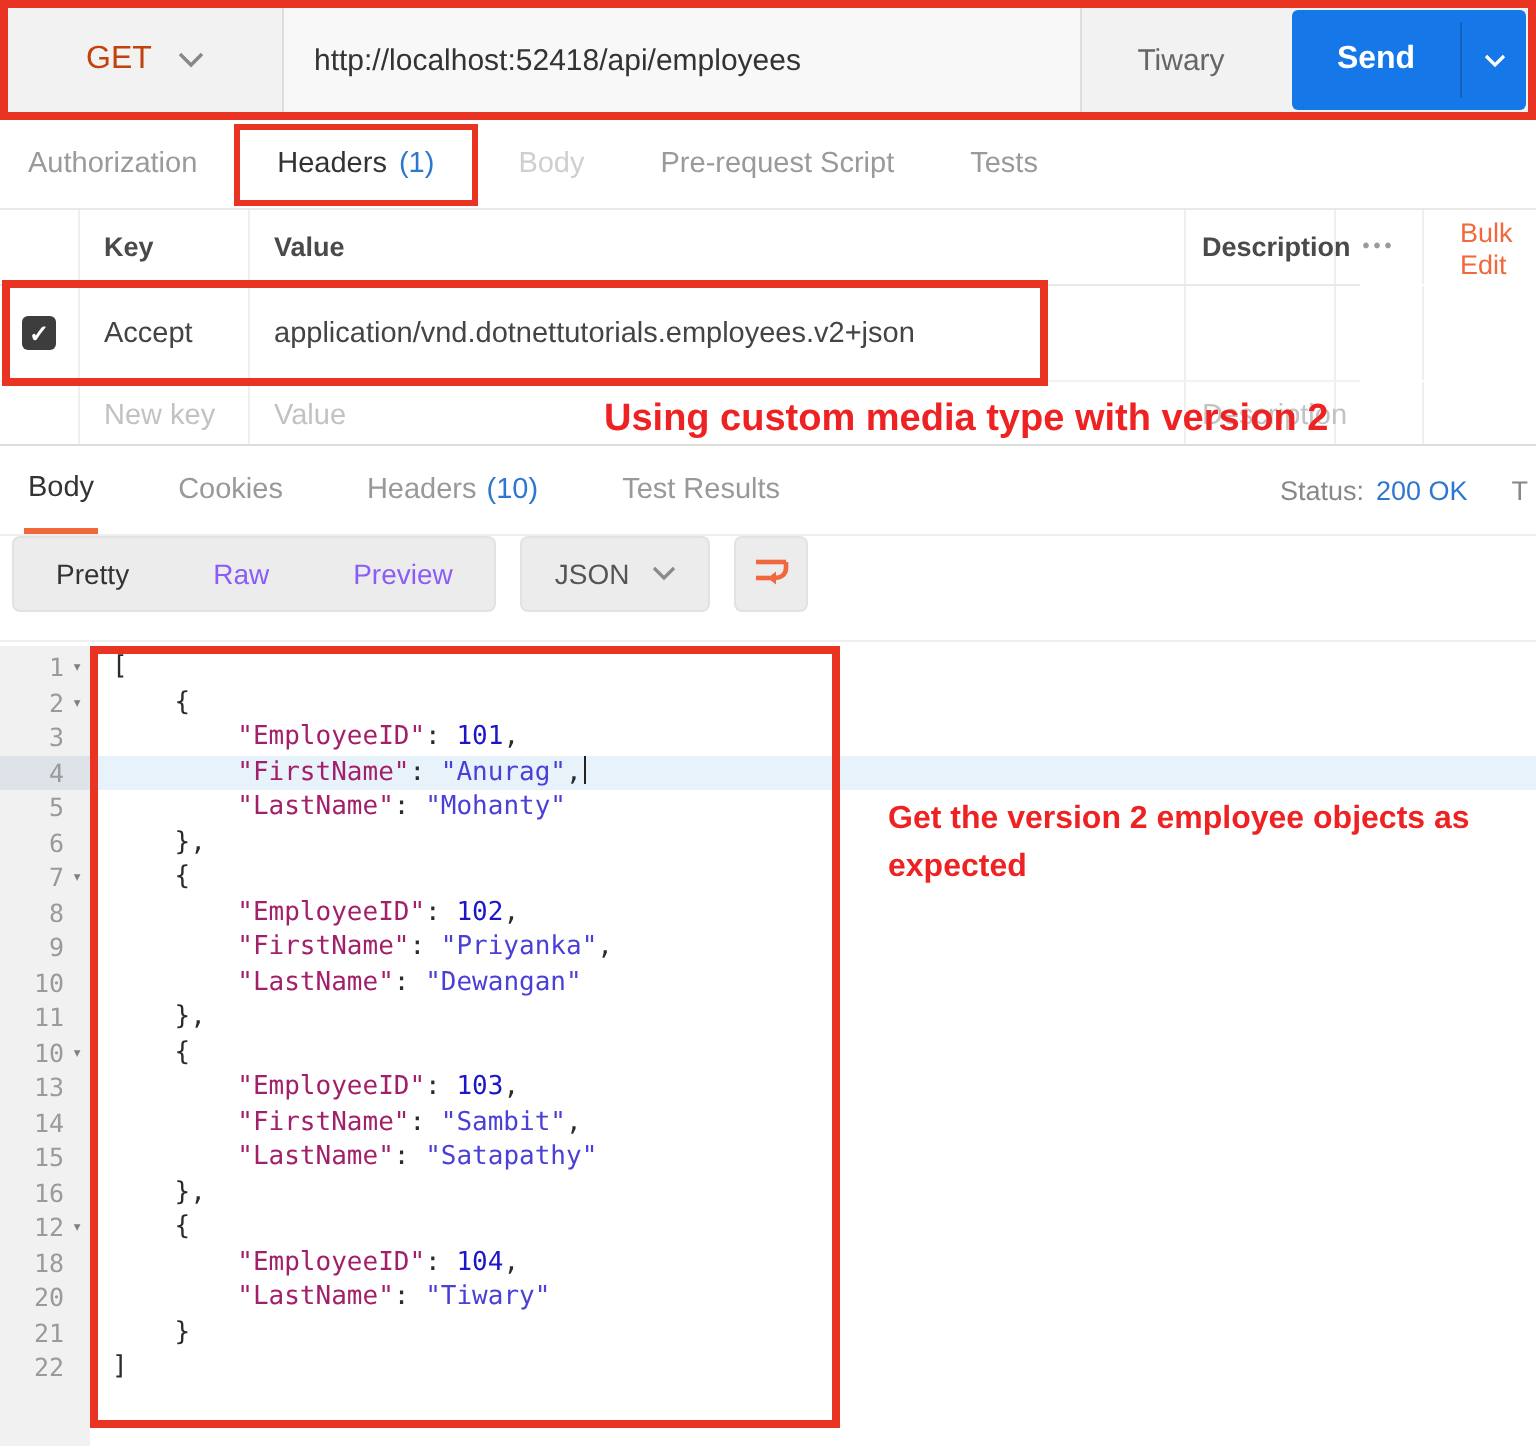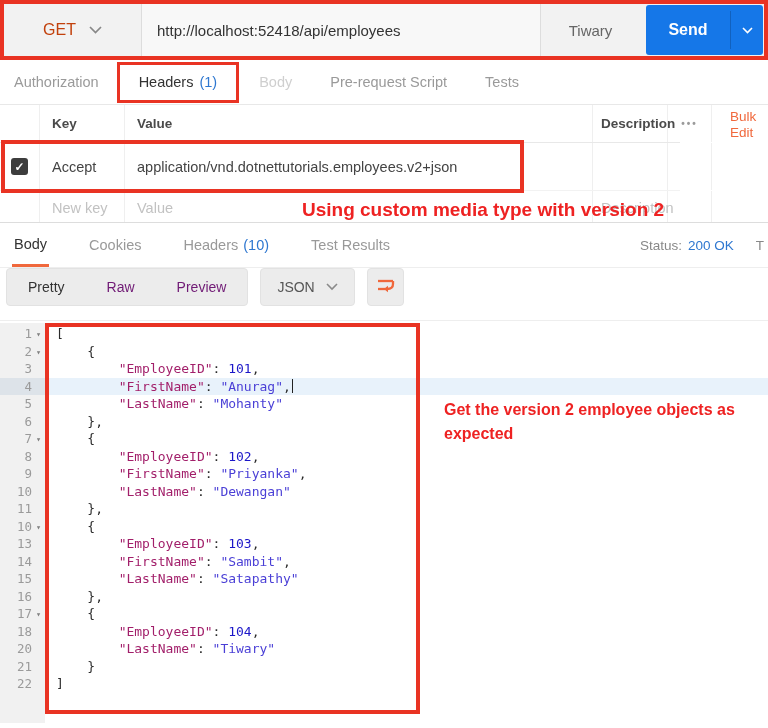--- a/index.html
+++ b/index.html
@@ -77,21 +77,21 @@
   .status-area{ margin-left:auto; display:flex; align-items:center; gap:6px;
     font-size:13.5px; color:#888; }
   .status-area .val{ color:var(--blue-link); }
   .status-area .tcut{ margin-left:16px; }
 
   
   .resp-toolbar{ position:absolute; left:0; top:268px; width:768px; height:52px;
     display:flex; padding-left:6px; gap:12px; background:#fff; }
   .view-toggle{ display:flex; align-items:center; height:38px; background:#ececec;
     border:1px solid #e2e2e2; border-radius:4px; }
-  .vt{ padding:0 21px; font-size:14px; color:#701a75; cursor:pointer; }
+  .vt{ padding:0 21px; font-size:14px; color:#8b5cf6; cursor:pointer; }
   .vt.active{ color:#333; }
   .format-dd{ height:38px; background:#ececec; border:1px solid #e2e2e2; border-radius:4px;
     display:flex; align-items:center; gap:11px; padding:0 16px; color:#555; font-size:14px;
     cursor:pointer; }
   .wrap-btn{ width:37px; height:38px; background:#ececec; border:1px solid #e2e2e2;
     border-radius:4px; display:flex; align-items:center; justify-content:center; cursor:pointer; }
 
   
   .code-area{ position:absolute; left:0; top:320px; width:768px; height:408px;
     border-top:1px solid #eee; font-family:"DejaVu Sans Mono", monospace; font-size:13px; }
@@ -257,21 +257,21 @@
       <div class="cl"><span class="gut"><span>7</span><span class="arrow">▾</span></span><span class="txt"><span class="jp">    {</span></span></div>
       <div class="cl"><span class="gut"><span>8</span><span class="arrow"></span></span><span class="txt"><span class="jp">        </span><span class="jk">"EmployeeID"</span><span class="jp">: </span><span class="jn">102</span><span class="jp">,</span></span></div>
       <div class="cl"><span class="gut"><span>9</span><span class="arrow"></span></span><span class="txt"><span class="jp">        </span><span class="jk">"FirstName"</span><span class="jp">: </span><span class="js">"Priyanka"</span><span class="jp">,</span></span></div>
       <div class="cl"><span class="gut"><span>10</span><span class="arrow"></span></span><span class="txt"><span class="jp">        </span><span class="jk">"LastName"</span><span class="jp">: </span><span class="js">"Dewangan"</span></span></div>
       <div class="cl"><span class="gut"><span>11</span><span class="arrow"></span></span><span class="txt"><span class="jp">    },</span></span></div>
       <div class="cl"><span class="gut"><span>10</span><span class="arrow">▾</span></span><span class="txt"><span class="jp">    {</span></span></div>
       <div class="cl"><span class="gut"><span>13</span><span class="arrow"></span></span><span class="txt"><span class="jp">        </span><span class="jk">"EmployeeID"</span><span class="jp">: </span><span class="jn">103</span><span class="jp">,</span></span></div>
       <div class="cl"><span class="gut"><span>14</span><span class="arrow"></span></span><span class="txt"><span class="jp">        </span><span class="jk">"FirstName"</span><span class="jp">: </span><span class="js">"Sambit"</span><span class="jp">,</span></span></div>
       <div class="cl"><span class="gut"><span>15</span><span class="arrow"></span></span><span class="txt"><span class="jp">        </span><span class="jk">"LastName"</span><span class="jp">: </span><span class="js">"Satapathy"</span></span></div>
       <div class="cl"><span class="gut"><span>16</span><span class="arrow"></span></span><span class="txt"><span class="jp">    },</span></span></div>
-      <div class="cl"><span class="gut"><span>17</span><span class="arrow">▾</span></span><span class="txt"><span class="jp">    {</span></span></div>
+      <div class="cl"><span class="gut"><span>12</span><span class="arrow">▾</span></span><span class="txt"><span class="jp">    {</span></span></div>
       <div class="cl"><span class="gut"><span>18</span><span class="arrow"></span></span><span class="txt"><span class="jp">        </span><span class="jk">"EmployeeID"</span><span class="jp">: </span><span class="jn">104</span><span class="jp">,</span></span></div>
       <div class="cl"><span class="gut"><span>20</span><span class="arrow"></span></span><span class="txt"><span class="jp">        </span><span class="jk">"LastName"</span><span class="jp">: </span><span class="js">"Tiwary"</span></span></div>
       <div class="cl"><span class="gut"><span>21</span><span class="arrow"></span></span><span class="txt"><span class="jp">    }</span></span></div>
       <div class="cl"><span class="gut"><span>22</span><span class="arrow"></span></span><span class="txt"><span class="jp">]</span></span></div>
     </div>
   <div class="code-redbox"></div>
 </div>
 
 <div class="ann2">Get the version 2 employee objects as expected</div>
 

